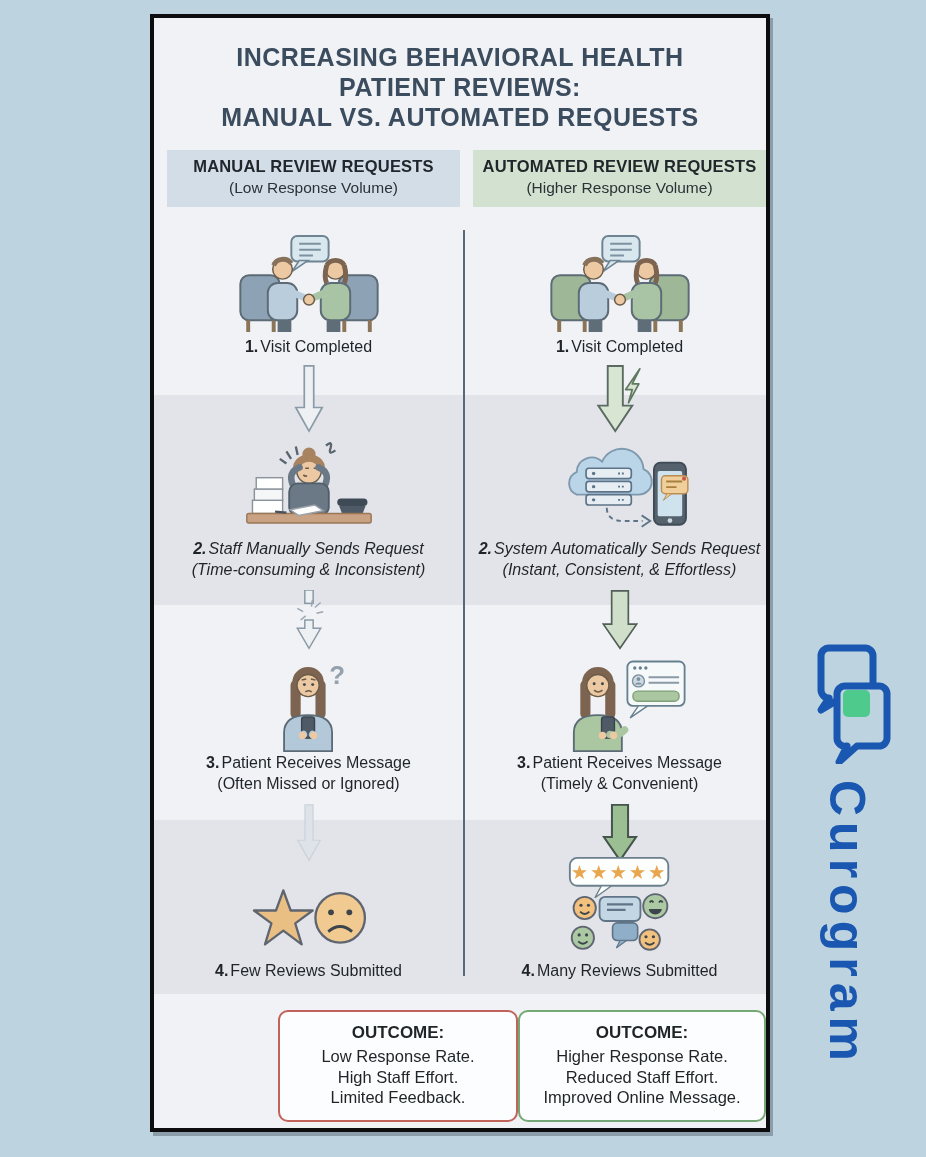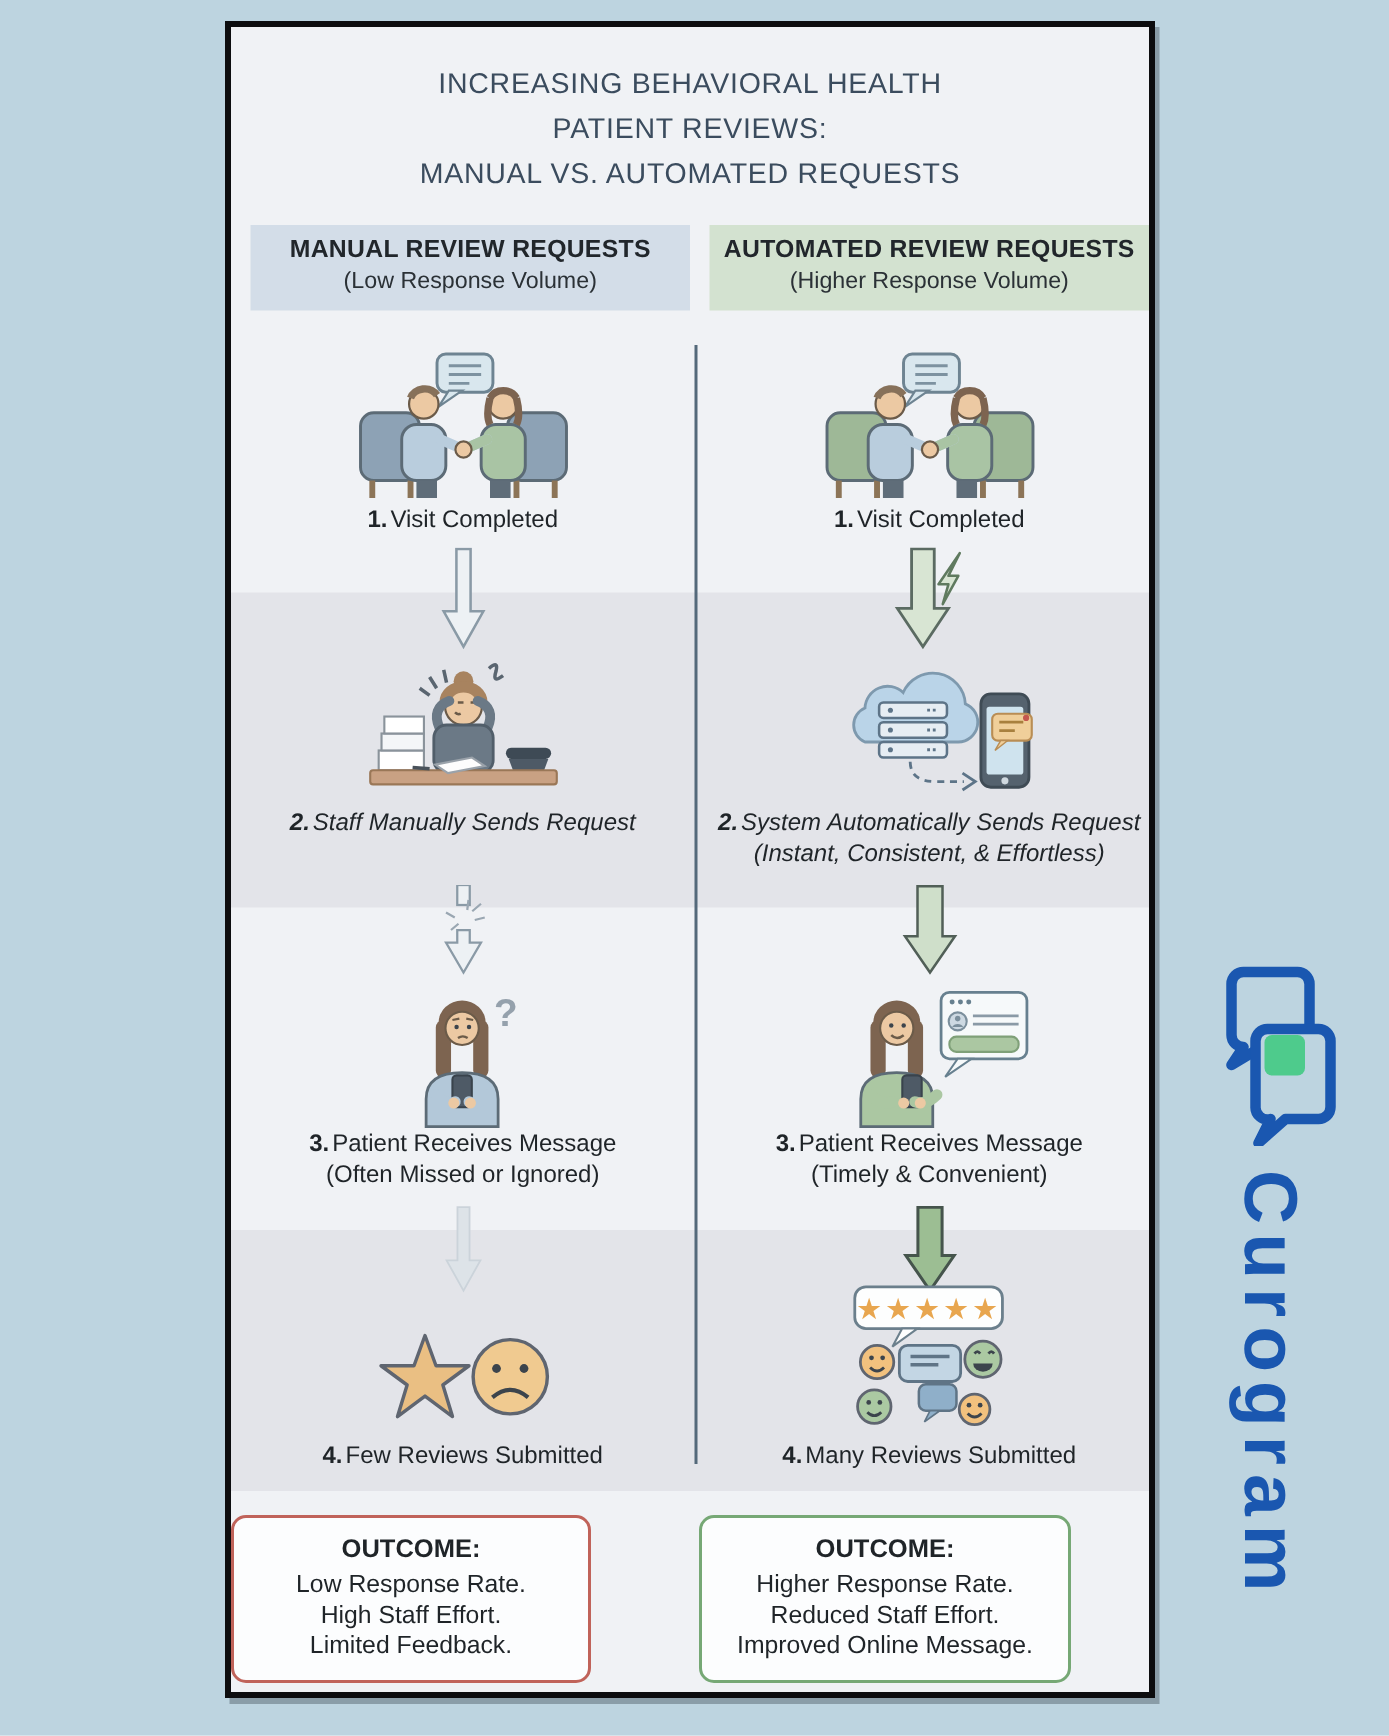--- a/index.html
+++ b/index.html
@@ -18,21 +18,21 @@
     background:#f0f2f5;
     border:4px solid #0d0d0f;
     box-shadow:3px 4px 0 rgba(20,30,40,0.30);
   }
   .stripe { position:absolute; left:0; width:100%; background:#e3e4e9; }
   .stripe-a { top:377px; height:210px; }
   .stripe-b { top:802px; height:174px; }
 
   .title {
     position:absolute; top:24px; left:0; right:0;
-    text-align:center; font-weight:normal; font-size:19px; line-height:30px;
+    text-align:center; font-weight:bold; font-size:25px; line-height:30px;
     color:#3b4c5e; letter-spacing:0.5px;
   }
 
   .headers { position:absolute; top:132px; left:0; right:0; height:57px; display:flex; }
   .hdr { flex:1; text-align:center; padding-top:7px;margin-left:13px; }
   .hdr-manual { background:#d3dde8; }
   .hdr-automated { background:#d3e2d0; }
   .hdr-line1 { font-weight:bold; font-size:16.5px; color:#21262b; letter-spacing:0.2px; }
   .hdr-line2 { font-size:15.5px; color:#2b3136; margin-top:3px; }
 
@@ -47,21 +47,21 @@
   .i2{height:102px;} .c2{height:50px;font-style:italic;} .a2{height:64px;}
   .i3{height:100px;} .c3{height:50px;} .a3{height:62px;}
   .i4{height:96px;}  .c4{height:26px;}
   .cell.cap { align-items:flex-start; }
   .cell.arr { align-items:center; }
 
   .cap { text-align:center; color:#1f2428; font-size:16px; line-height:21px; }
   .cap .num { font-weight:bold; margin-right:2px; }
   .cap-line { white-space:nowrap; }
 
-  .outcomes { position:absolute; top:992px; left:0; right:0; display:flex; justify-content:flex-start; gap:72px; }
+  .outcomes { position:absolute; top:992px; left:0; right:0; display:flex; justify-content:flex-end; }
   .outcome-box {
     background:#fcfdfe; border-radius:10px; padding:11px 4px 12px;
     text-align:center; color:#1f2428;
   }
   .outcome-manual { width:240px; border:2px solid #c0635a; }
   .outcome-automated { width:248px; border:2px solid #76a875; }
   .outcome-heading { font-weight:bold; font-size:17px; margin-bottom:3px; }
   .outcome-line { font-size:16.5px; line-height:20.5px; }
 
   
@@ -145,20 +145,21 @@
         <rect x="110" y="62" width="32" height="8" rx="4" fill="#3e4a55"></rect>
         <path d="M112 70 h28 l-3 8 h-22 z" fill="#4e5a66"></path>
         <rect x="14" y="78" width="132" height="10" rx="2" fill="#c9a183" stroke="#9a7757" stroke-width="1.5"></rect>
         <path d="M60 74 l26 -5 9 6 -26 5 z" fill="#fdfdfd" stroke="#9aa2aa" stroke-width="1.5"></path>
         <path d="M44 76 l12 1" stroke="#49525b" stroke-width="2.5"></path>
       </svg>
     </div>
     <div class="cell cap c2">
       <div>
         <div class="cap-line"><span class="num">2.</span><span>Staff Manually Sends Request</span></div>
+        <div class="cap-line">(Time-consuming &amp; Inconsistent)</div>
       </div>
     </div>
 
     <div class="cell arr a2">
       <svg width="48" height="60" viewBox="0 0 48 72">
         <rect x="19" y="0" width="10" height="16" fill="#edf1f4" stroke="#8a9aa6" stroke-width="1.8"></rect>
         <path d="M31 21 l7 -6 M33 28 l8 -2 M27 20 l1 -8 M17 26 l-7 -4 M20 31 l-6 5" stroke="#9aa7b2" stroke-width="1.8"></path>
         <path d="M19 36 h10 v10 h9 L24 70 L10 46 h9 z" fill="#edf1f4" stroke="#8a9aa6" stroke-width="1.8"></path>
       </svg>
     </div>

